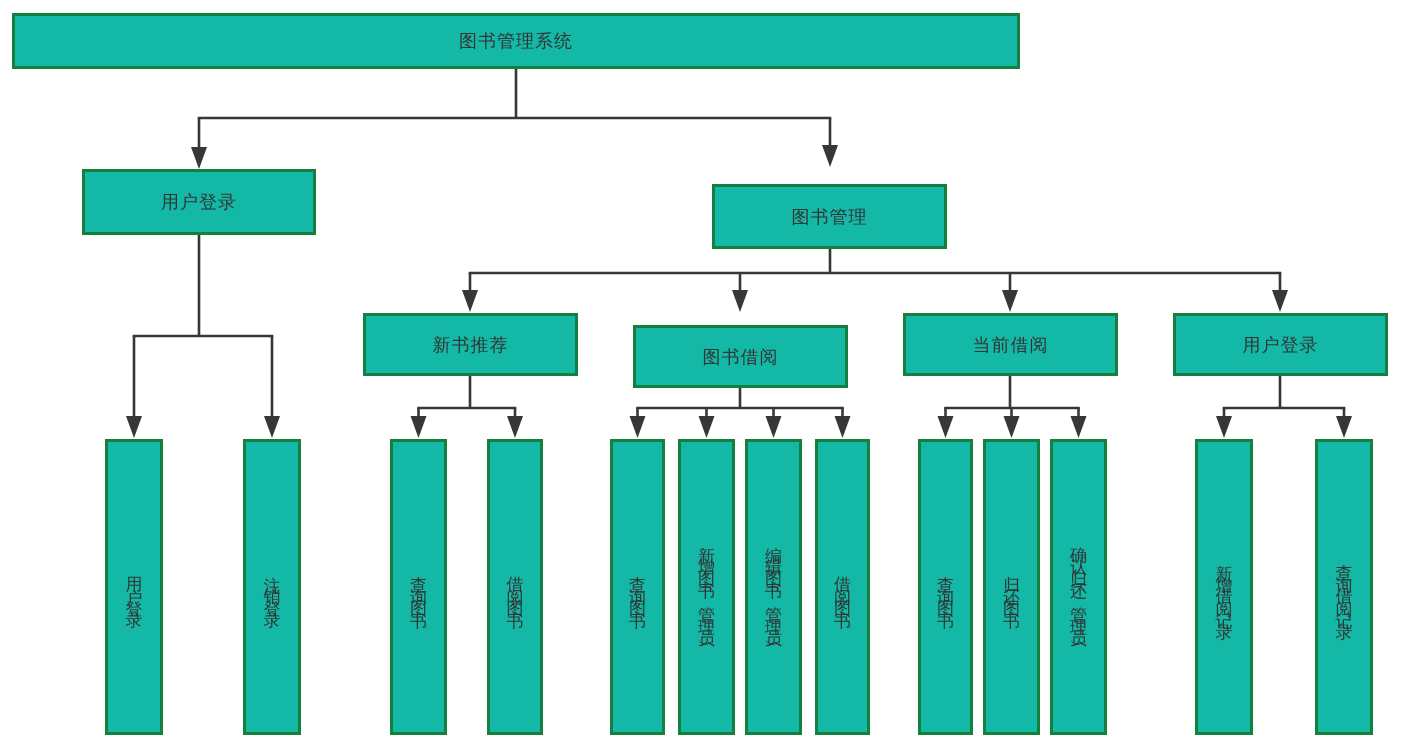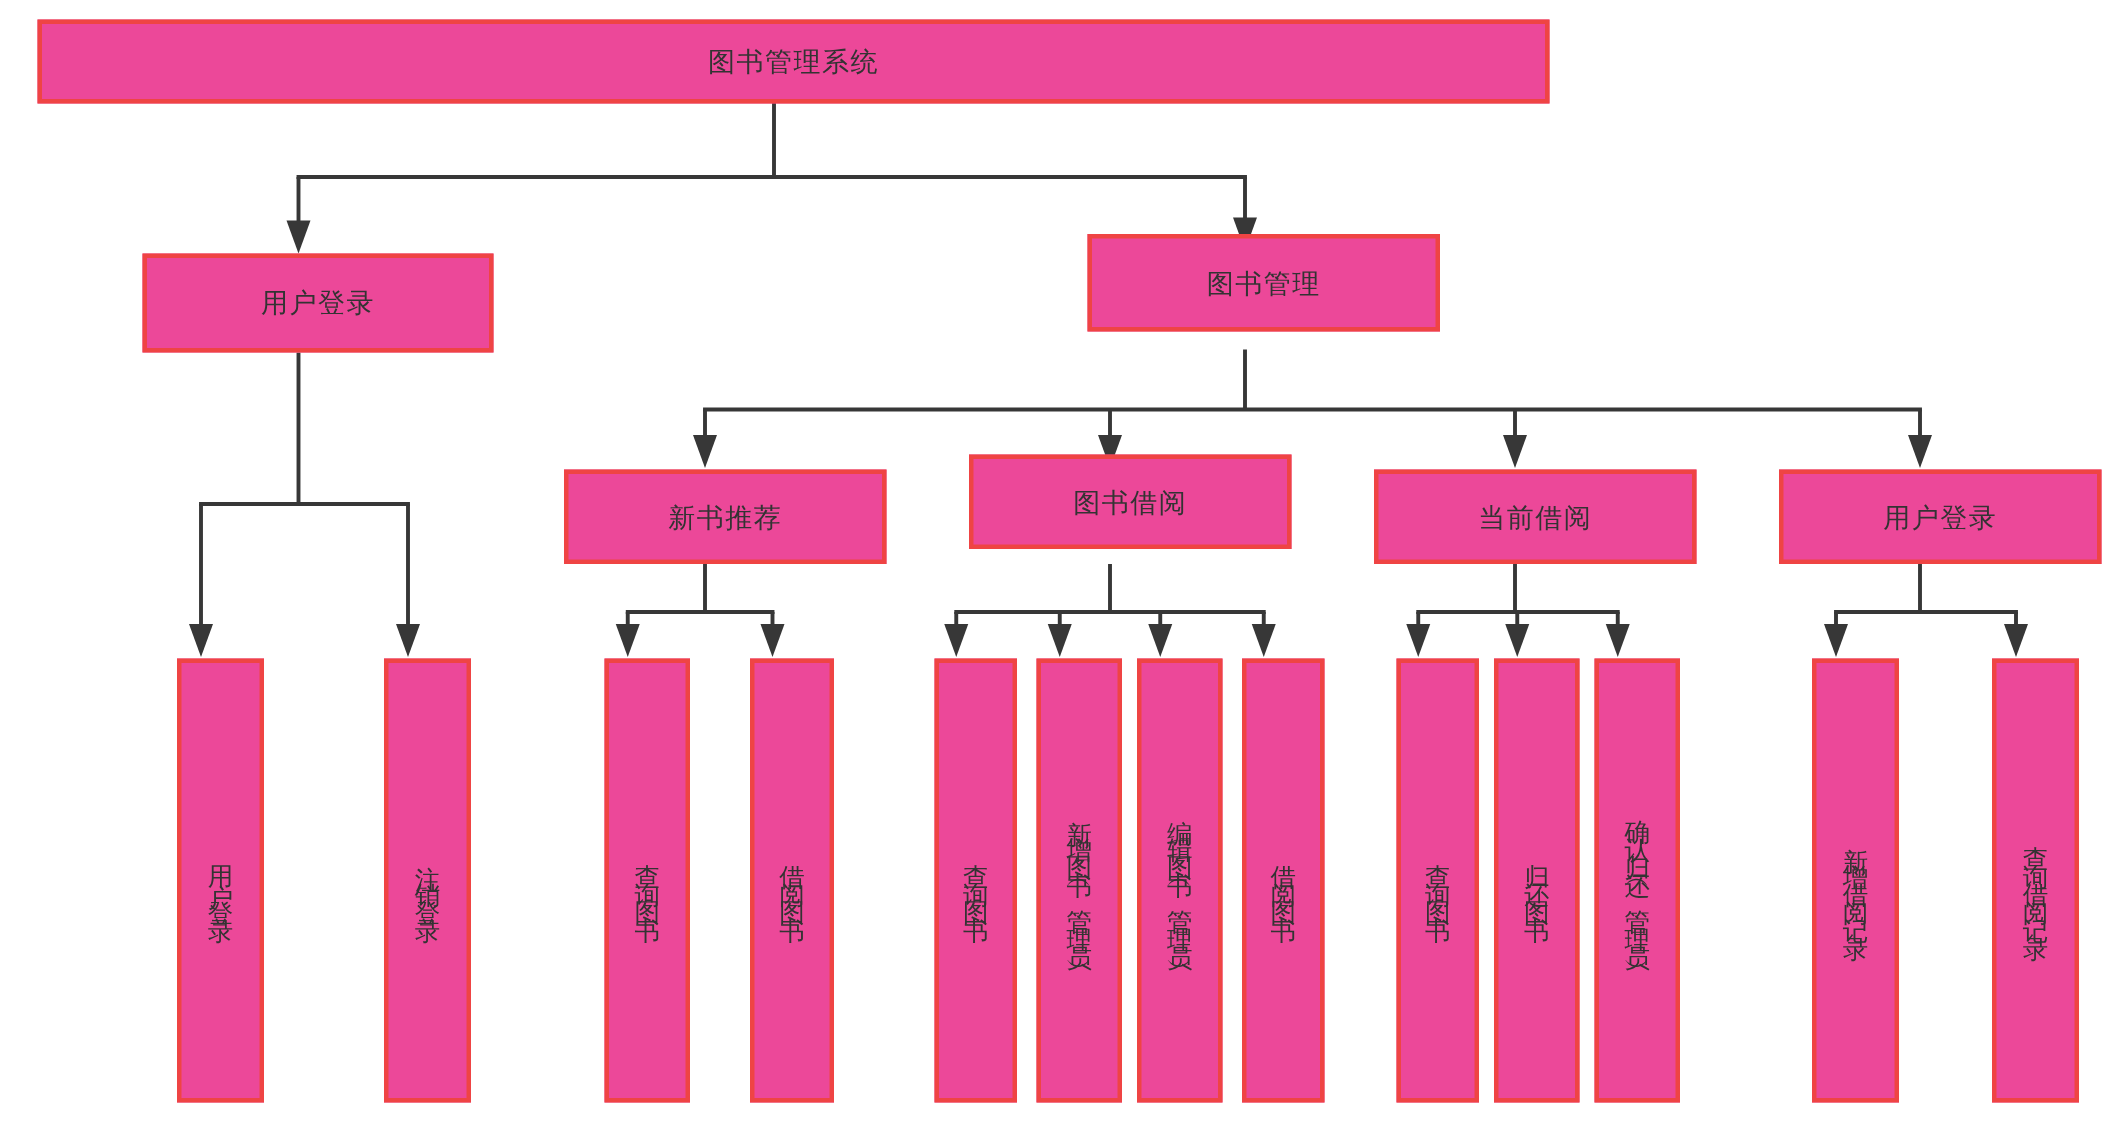--- a/index.html
+++ b/index.html
@@ -9,29 +9,28 @@
     height: 747px;
     background: #ffffff;
     overflow: hidden;
     font-family: "Liberation Sans", "DejaVu Sans", sans-serif;
     color: #333333;
   }
   #wires { position: absolute; left: 0; top: 0; width: 1405px; height: 747px; }
   .node {
     position: absolute;
     box-sizing: border-box;
-    border: 3px solid #ef4444;
-    background: #ec4899;
+    border: 3px solid #15803d;
+    background: #14b8a6;
     display: flex;
     align-items: center;
     justify-content: center;
     font-size: 18px;
     letter-spacing: 1px;
     color: #333333;
-    margin-left: 13px;
   }
   .leaf { top: 439px; height: 296px; }
   .leaf .vtext {
     writing-mode: vertical-rl;
     text-orientation: mixed;
     letter-spacing: 12px;
     font-size: 17px;
     line-height: 1;
     white-space: nowrap;
   }
@@ -115,28 +114,28 @@
     <polygon class="head" points="1336,416 1352,416 1344,438"></polygon>
   </svg>
 
   <div class="node" style="left:12px; top:13px; width:1008px; height:56px;">
     <span>图书管理系统</span>
   </div>
 
   <div class="node" style="left:82px; top:169px; width:234px; height:66px;">
     <span>用户登录</span>
   </div>
-  <div class="node" style="left:712px; top:156px; width:235px; height:65px;">
+  <div class="node" style="left:712px; top:184px; width:235px; height:65px;">
     <span>图书管理</span>
   </div>
 
   <div class="node" style="left:363px; top:313px; width:215px; height:63px;">
     <span>新书推荐</span>
   </div>
-  <div class="node" style="left:633px; top:303px; width:215px; height:63px;">
+  <div class="node" style="left:633px; top:325px; width:215px; height:63px;">
     <span>图书借阅</span>
   </div>
   <div class="node" style="left:903px; top:313px; width:215px; height:63px;justify-content:center;">
     <span>当前借阅</span>
   </div>
   <div class="node" style="left:1173px; top:313px; width:215px; height:63px;">
     <span>用户登录</span>
   </div>
 
   <div class="node leaf" style="left:105px; width:58px;">

